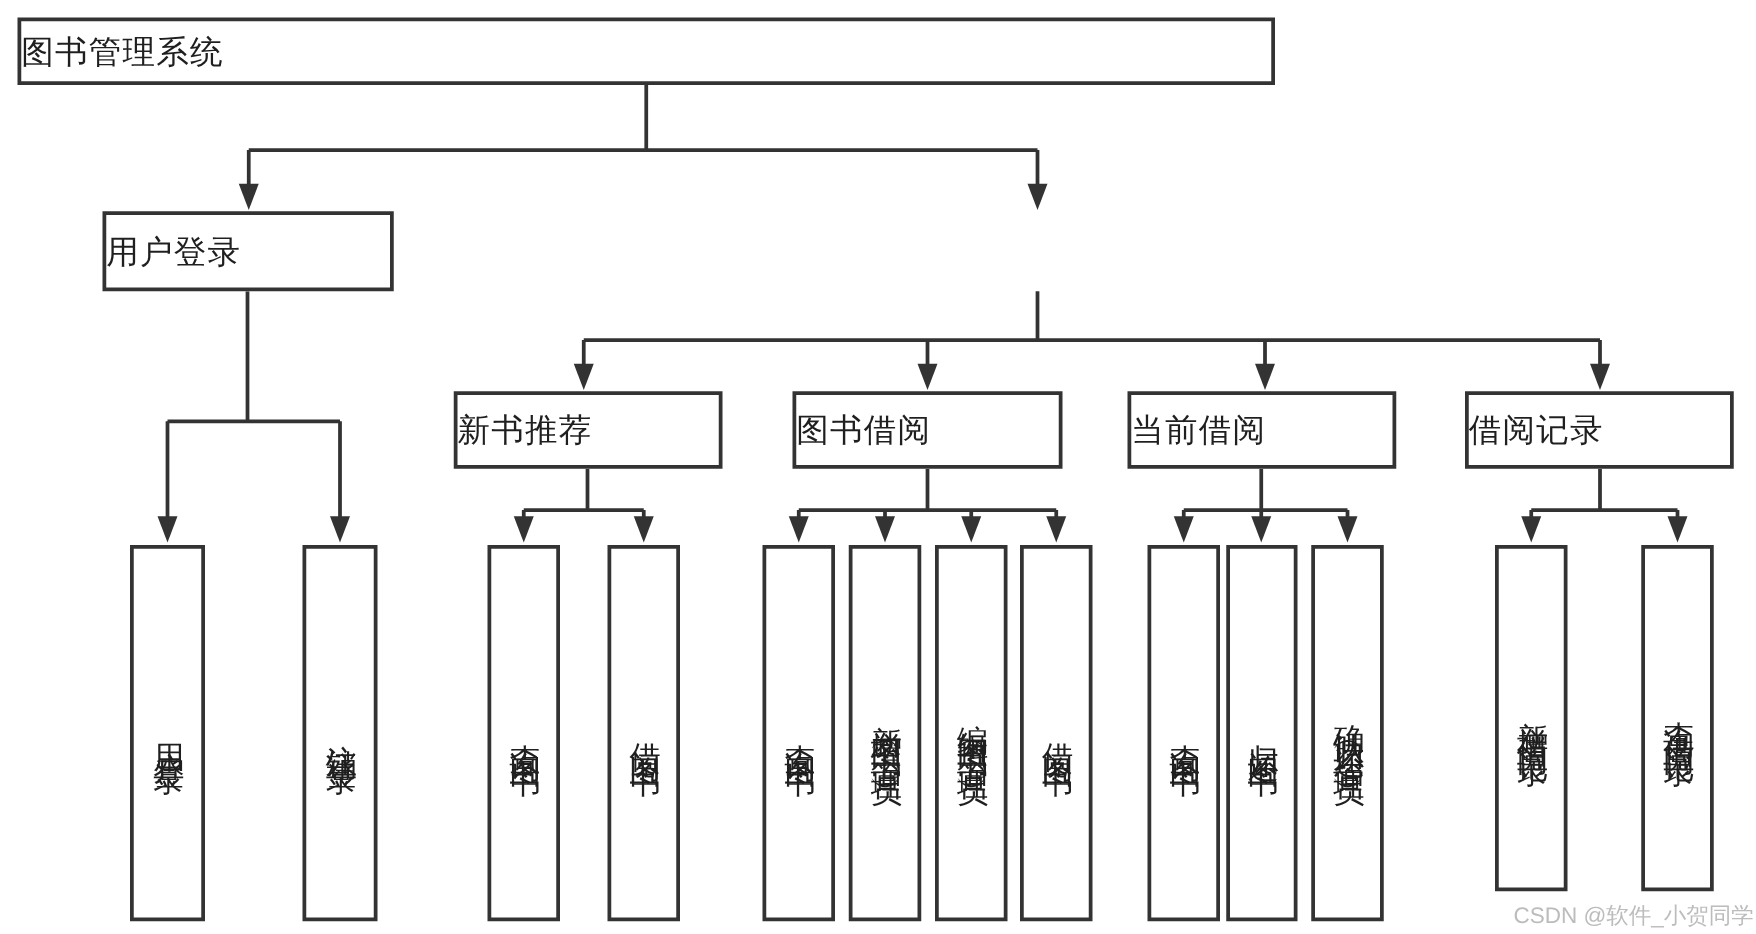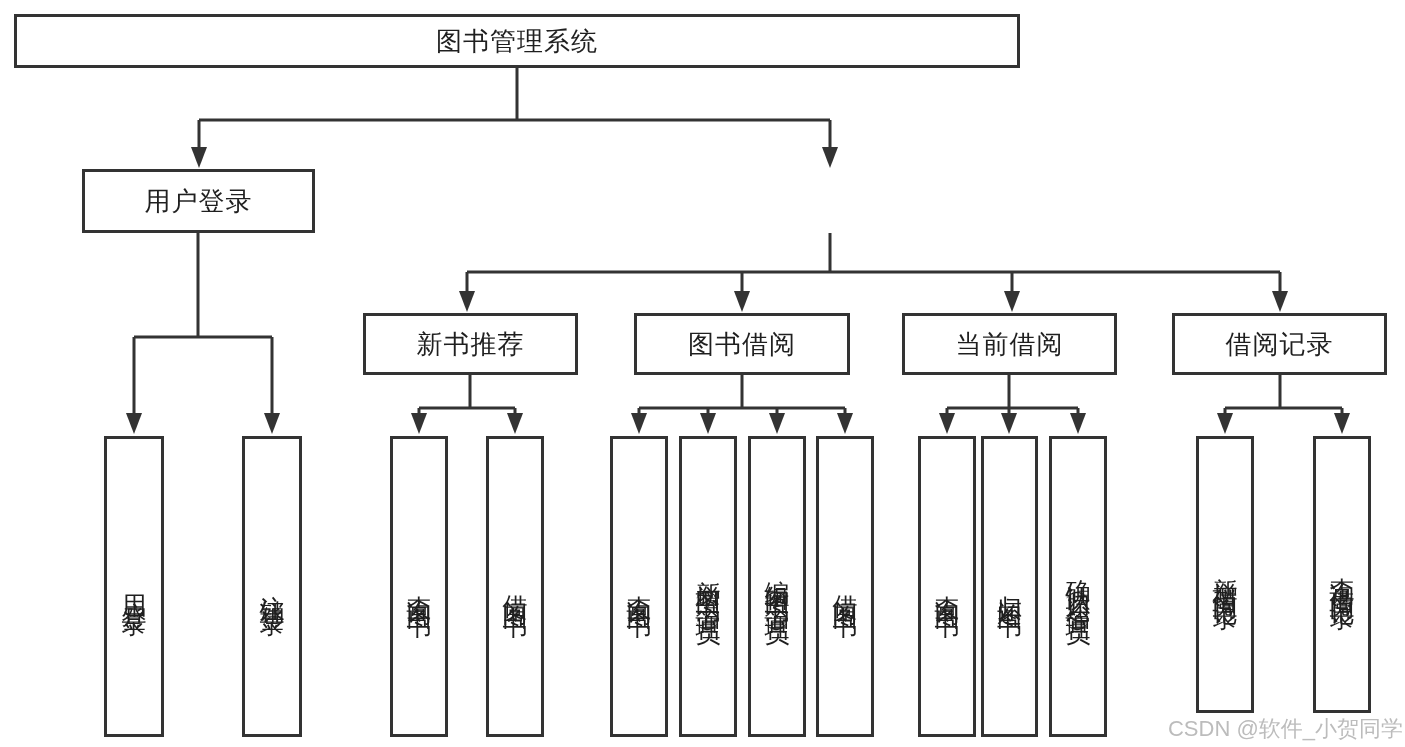--- a/index.html
+++ b/index.html
@@ -15,21 +15,21 @@
     width:1405px;height:747px;
     background:var(--bg);
     overflow:hidden;
   }
   .connectors{position:absolute;left:0;top:0;width:1405px;height:747px;}
   .hbox{
     position:absolute;
     box-sizing:border-box;
     border:3px solid var(--line);
     background:var(--bg);
-    display:flex;align-items:center;justify-content:center;
+    display:flex;align-items:center;
     font-size:26px;color:var(--text);
     letter-spacing:1px;
     z-index:2;
   }
   .vbox{
     position:absolute;
     box-sizing:border-box;
     border:3px solid var(--line);
     background:var(--bg);
     display:flex;align-items:center;justify-content:center;
@@ -39,21 +39,21 @@
     writing-mode:vertical-rl;
     text-orientation:mixed;
     font-size:25px;color:var(--text);
     letter-spacing:6px;
     line-height:1;
     white-space:nowrap;
   }
   .watermark{
     position:absolute;
     right:2px;bottom:3px;
-    font-size:22px;
+    font-size:18px;
     color:var(--watermark);
     text-shadow:0 0 2px #ffffff;
     z-index:3;
     white-space:nowrap;
   }
 </style>
 </head>
 <body>
 
 <div class="canvas">

